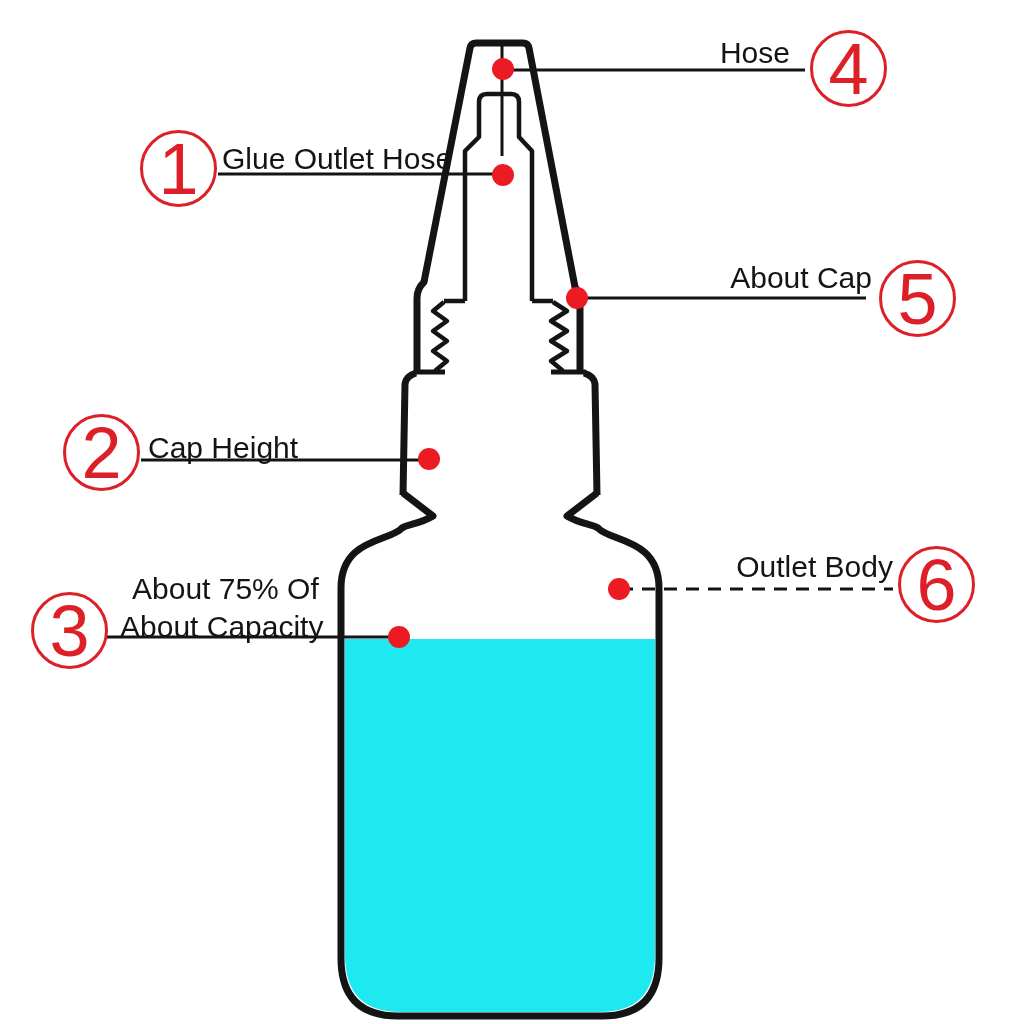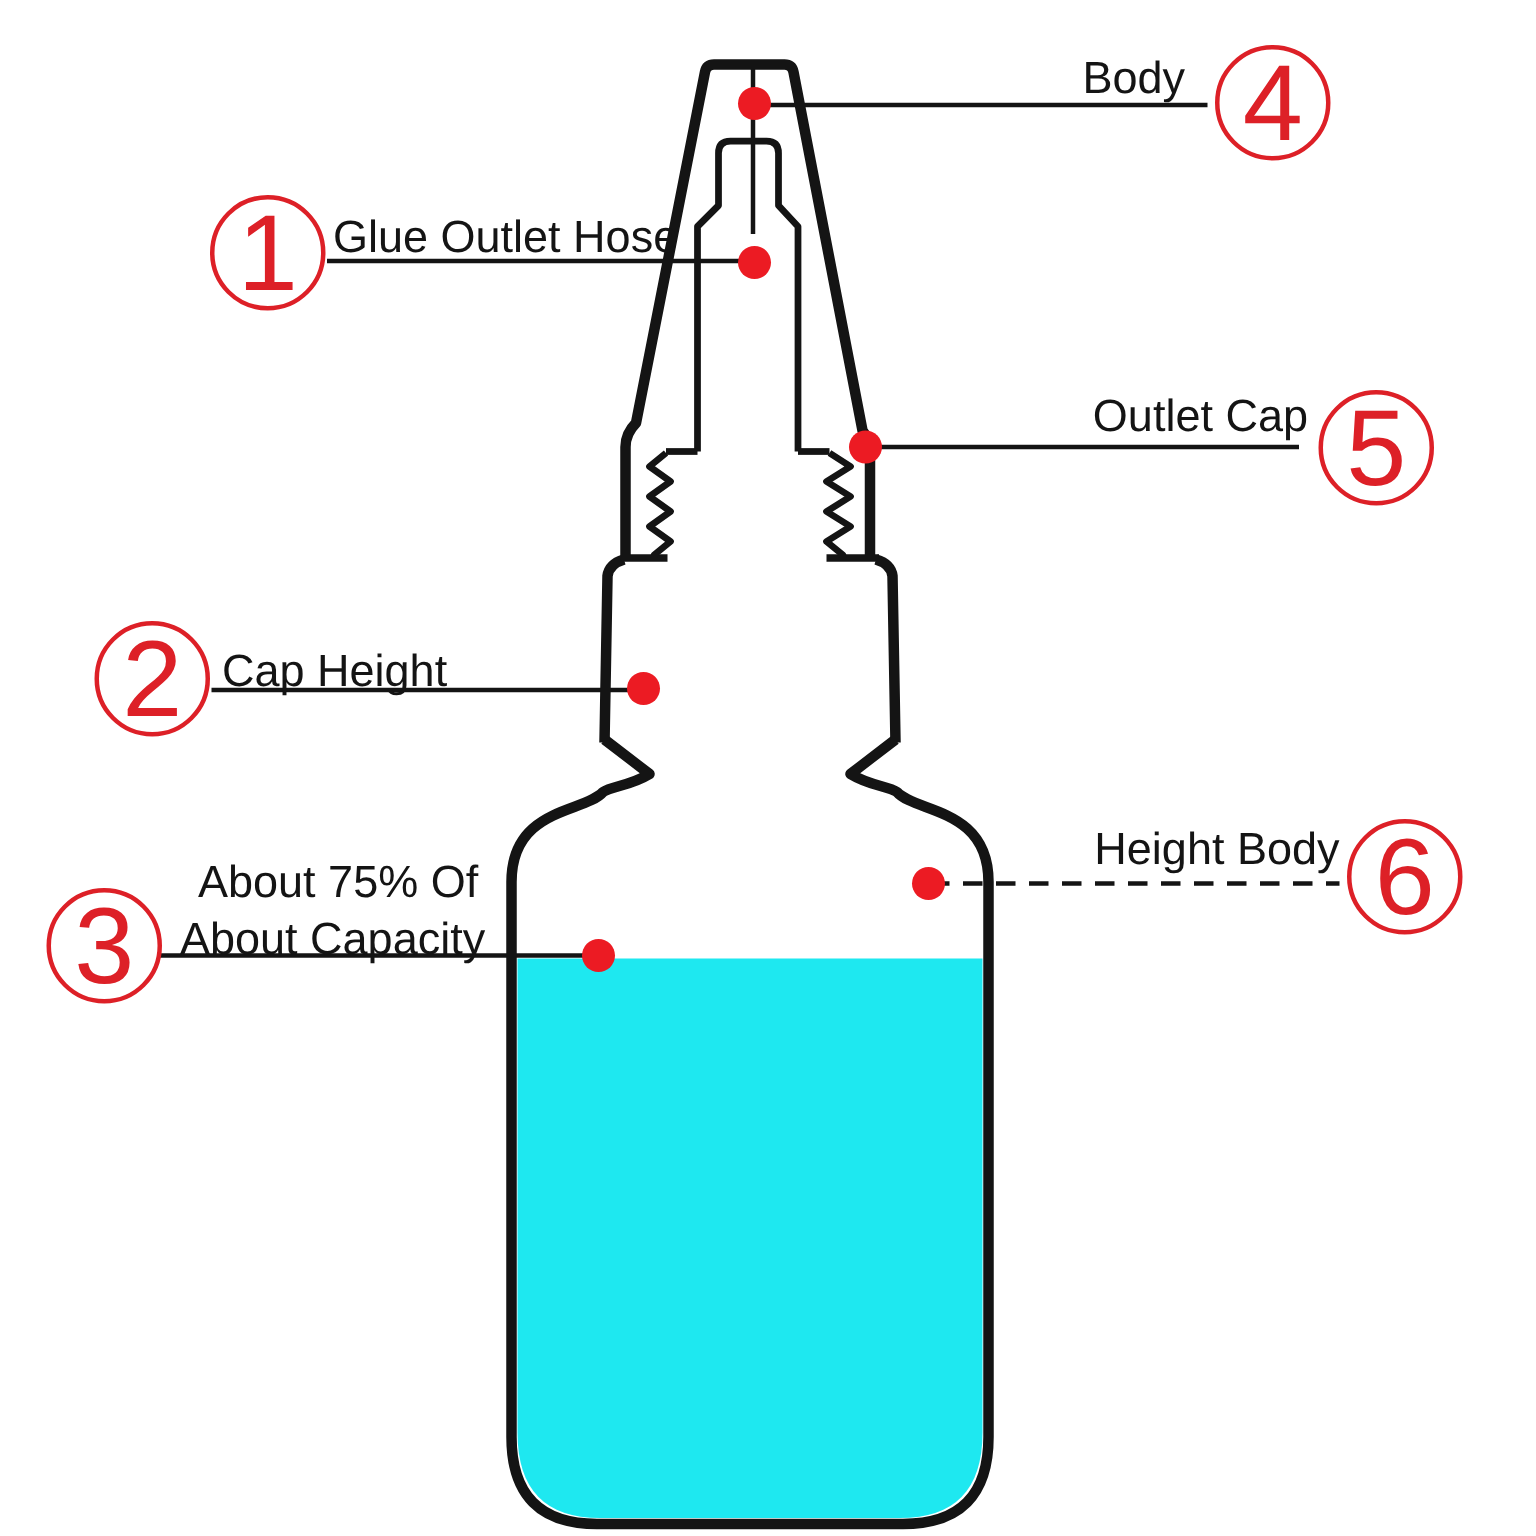--- a/index.html
+++ b/index.html
@@ -98,19 +98,19 @@
     <span>6</span>
   </div>
 
   <div class="lbl" style="left:222px;top:144px">Glue Outlet Hose</div>
 
   <div class="lbl" style="left:148px;top:433px">Cap Height</div>
 
   <div class="lbl" style="left:132px;top:574px">About 75% Of</div>
   <div class="lbl" style="left:120px;top:612px">About Capacity</div>
 
-  <div class="lbl lbl-right" style="right:234px;top:38px">Body</div>
+  <div class="lbl lbl-right" style="right:234px;top:38px">Hose</div>
 
-  <div class="lbl lbl-right" style="right:152px;top:263px">Outlet Cap</div>
+  <div class="lbl lbl-right" style="right:152px;top:263px">About Cap</div>
 
-  <div class="lbl lbl-right" style="right:131px;top:552px">Height Body</div>
+  <div class="lbl lbl-right" style="right:131px;top:552px">Outlet Body</div>
 
 </div>
 
 </body></html>

